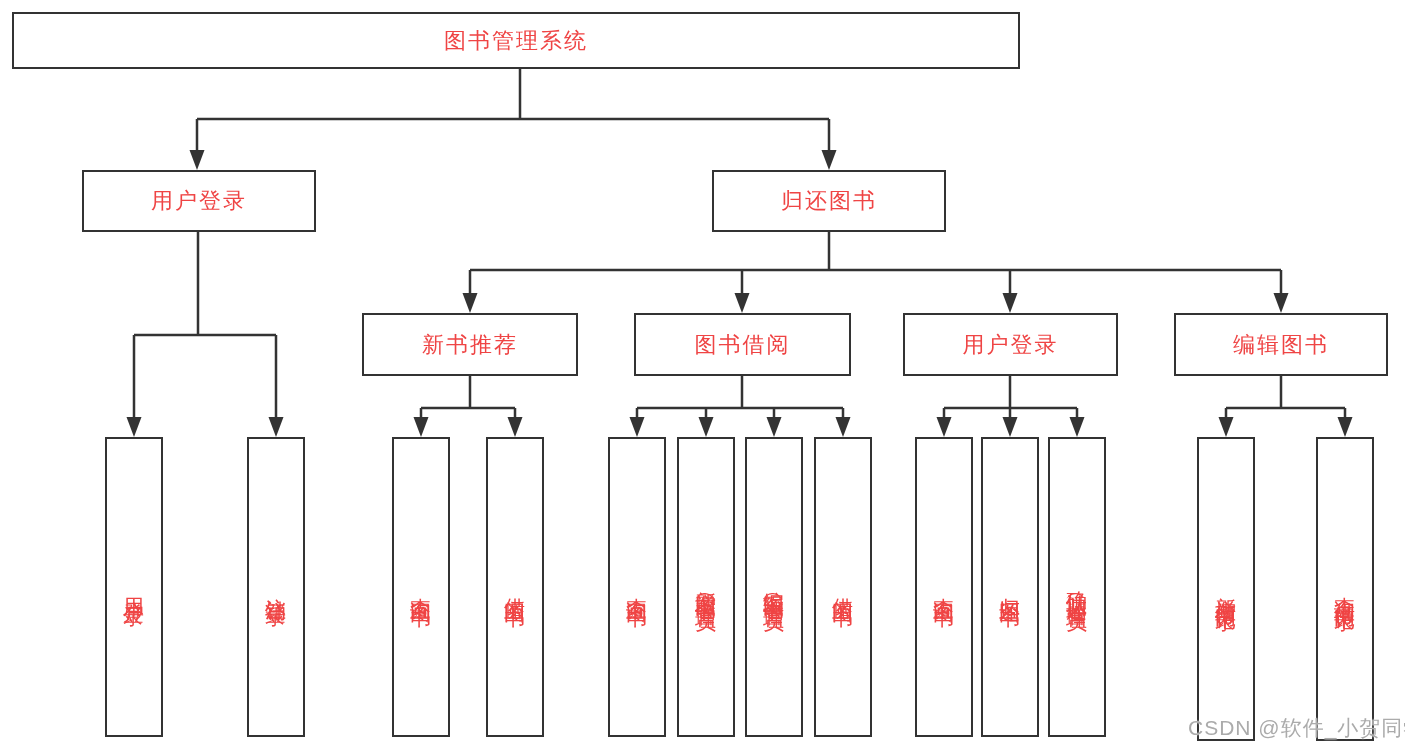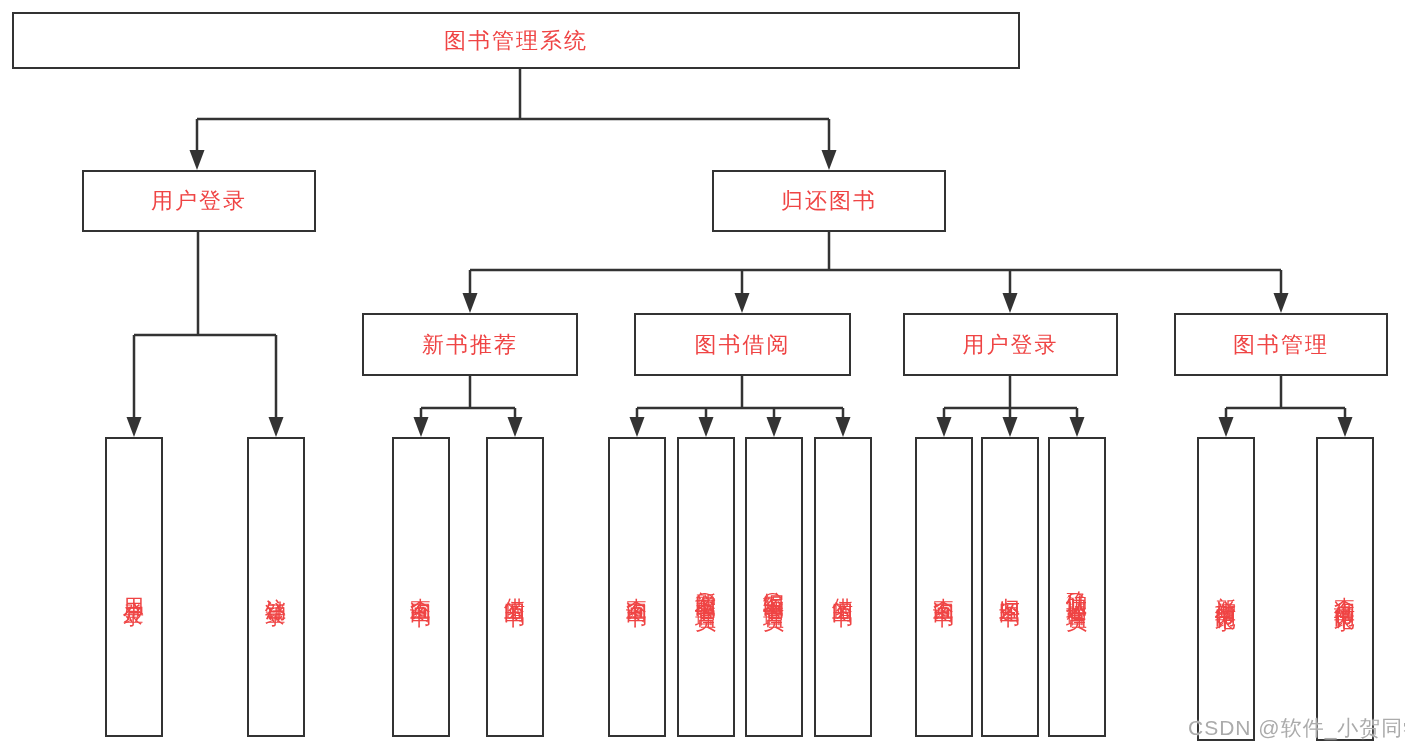--- a/index.html
+++ b/index.html
@@ -99,21 +99,21 @@
   </svg>
 
   <div class="box" style="left:12px; top:12px; width:1008px; height:57px">图书管理系统</div>
 
   <div class="box" style="left:82px; top:170px; width:234px; height:62px">用户登录</div>
   <div class="box" style="left:712px; top:170px; width:234px; height:62px">归还图书</div>
 
   <div class="box" style="left:362px; top:313px; width:216px; height:63px">新书推荐</div>
   <div class="box" style="left:634px; top:313px; width:217px; height:63px">图书借阅</div>
   <div class="box" style="left:903px; top:313px; width:215px; height:63px">用户登录</div>
-  <div class="box" style="left:1174px; top:313px; width:214px; height:63px">图书管理</div>
+  <div class="box" style="left:1174px; top:313px; width:214px; height:63px">编辑图书</div>
 
   <div class="box leaf" style="left:105px; top:437px; width:58px; height:300px">用户登录</div>
   <div class="box leaf" style="left:247px; top:437px; width:58px; height:300px">注销登录</div>
 
   <div class="box leaf" style="left:392px; top:437px; width:58px; height:300px">查询图书</div>
   <div class="box leaf" style="left:486px; top:437px; width:58px; height:300px">借阅图书</div>
 
   <div class="box leaf" style="left:608px; top:437px; width:58px; height:300px">查询图书</div>
   <div class="box leaf" style="left:677px; top:437px; width:58px; height:300px">新增图书（管理员）</div>
   <div class="box leaf" style="left:745px; top:437px; width:58px; height:300px">编辑图书（管理员）</div>

